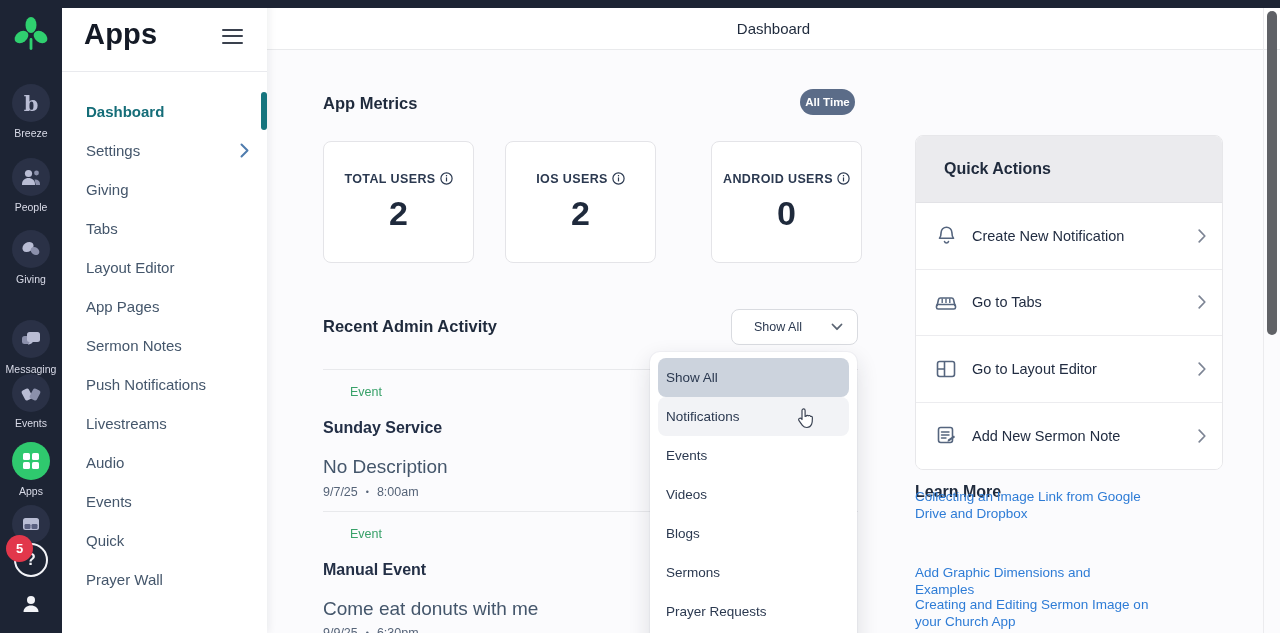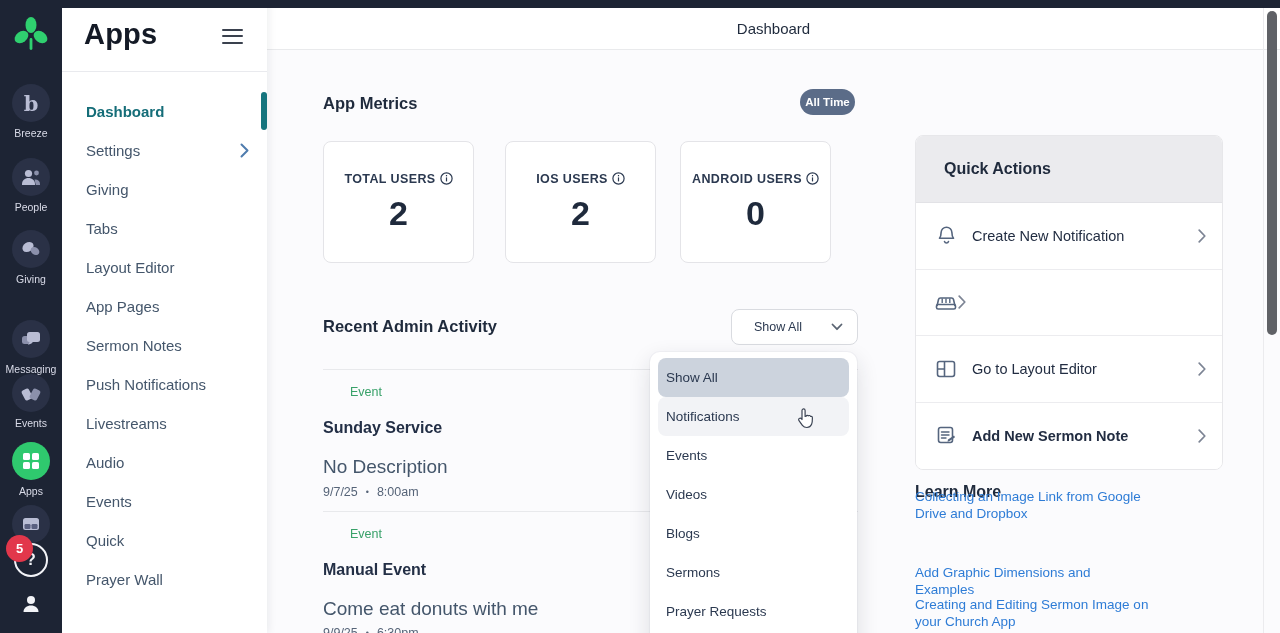--- a/index.html
+++ b/index.html
@@ -59,21 +59,21 @@
   .menu { position:absolute; left:383px; top:344px; width:207px; height:312px; background:#fff; border-radius:10px; box-shadow:0 8px 22px rgba(25,32,50,0.14), 0 0 0 1px rgba(25,32,50,0.03); padding:6px 8px; z-index:60; }
   .menu-item { height:39px; display:flex; align-items:center; padding-left:8px; border-radius:8px; font-size:13.5px; color:#2b3950; cursor:pointer; margin-bottom:0; }
   .menu-item.selected { background:#ccd3dd; }
   .menu-item.hovered { background:#f2f3f6; }
   .cursor-hand { position:absolute; left:528px; top:400px; z-index:70; }
 
   
   .qa-panel { position:absolute; left:648px; top:79px; width:308px; height:335px; background:#fff; border:1px solid #e7e7ea; border-radius:8px; overflow:hidden;margin-top:48px; }
   .qa-header { height:67px; background:#ebebee; border-bottom:1px solid #e2e2e6; display:flex; align-items:center; padding-left:28px; font-size:16px; font-weight:700; color:#1f2a3c; }
   .qa-row { height:66.5px; display:flex; align-items:center; padding:0 16px 0 18px; border-bottom:1px solid #ececef; cursor:pointer; background:#fff; }
-  .qa-row:last-child { border-bottom:none;font-weight:bold; }
+  .qa-row:last-child { border-bottom:none; }
   .qa-icon { width:24px; display:flex; justify-content:center; }
   .qa-label { margin-left:14px; font-size:14.5px; color:#222d42; flex:1; }
 
   .lm-heading { position:absolute; left:648px; top:475px; font-size:16px; font-weight:700; color:#1f2a3c; }
   .lm-link { position:absolute; left:648px; width:238px; font-size:13.5px; color:#2e7cd6; line-height:17px; cursor:pointer; }
 
   
   .page-edge { position:absolute; left:1263px; top:8px; width:1px; height:625px; background:#ebebee; z-index:25; }
   .scroll-thumb { position:absolute; left:1267px; top:11px; width:10px; height:324px; border-radius:5px; background:#5f6166; z-index:80; cursor:pointer; }
 </style>
@@ -258,21 +258,21 @@
       <div class="metric-label">
           <span>IOS USERS</span>
         <svg width="13" height="13" viewBox="0 0 13 13">
             <circle cx="6.5" cy="6.5" r="5.6" fill="none" stroke="#2b3950" stroke-width="1.2"></circle>
             <rect x="5.9" y="5.4" width="1.2" height="4" fill="#2b3950"></rect>
             <rect x="5.9" y="3" width="1.2" height="1.3" fill="#2b3950"></rect>
           </svg>
       </div>
       <div class="metric-value">2</div>
     </div>
-    <div class="metric-card" style="left:413px;">
+    <div class="metric-card" style="left:444px;">
       <div class="metric-label">
           <span>ANDROID USERS</span>
         <svg width="13" height="13" viewBox="0 0 13 13">
             <circle cx="6.5" cy="6.5" r="5.6" fill="none" stroke="#2b3950" stroke-width="1.2"></circle>
             <rect x="5.9" y="5.4" width="1.2" height="4" fill="#2b3950"></rect>
             <rect x="5.9" y="3" width="1.2" height="1.3" fill="#2b3950"></rect>
           </svg>
       </div>
       <div class="metric-value">0</div>
     </div>
@@ -353,20 +353,21 @@
       </div>
 
       <div class="qa-row">
         <span class="qa-icon">
           <svg width="22" height="18" viewBox="0 0 22 18">
               <path d="M2 13 L3.5 6.5 a2 2 0 0 1 2-1.5 h11 a2 2 0 0 1 2 1.5 L20 13" fill="none" stroke="#55657e" stroke-width="1.6" stroke-linejoin="round"></path>
               <rect x="1.5" y="11.5" width="19" height="4.5" rx="1.6" fill="none" stroke="#55657e" stroke-width="1.6"></rect>
               <path d="M7.2 5.5 V10 M11 5.5 V10 M14.8 5.5 V10" stroke="#55657e" stroke-width="1.4"></path>
             </svg>
         </span>
+        <span class="qa-label">Go to Tabs</span>
         <svg width="8" height="14" viewBox="0 0 8 14">
             <polyline points="1.2,1.2 6.8,7 1.2,12.8" fill="none" stroke="#7c8494" stroke-width="1.7" stroke-linecap="round" stroke-linejoin="round"></polyline>
           </svg>
       </div>
 
       <div class="qa-row">
         <span class="qa-icon">
           <svg width="20" height="18" viewBox="0 0 20 18">
               <rect x="1.5" y="1.5" width="17" height="15" rx="2.2" fill="none" stroke="#55657e" stroke-width="1.6"></rect>
               <path d="M8.5 1.5 V16.5 M1.5 9 H8.5" stroke="#55657e" stroke-width="1.6"></path>

